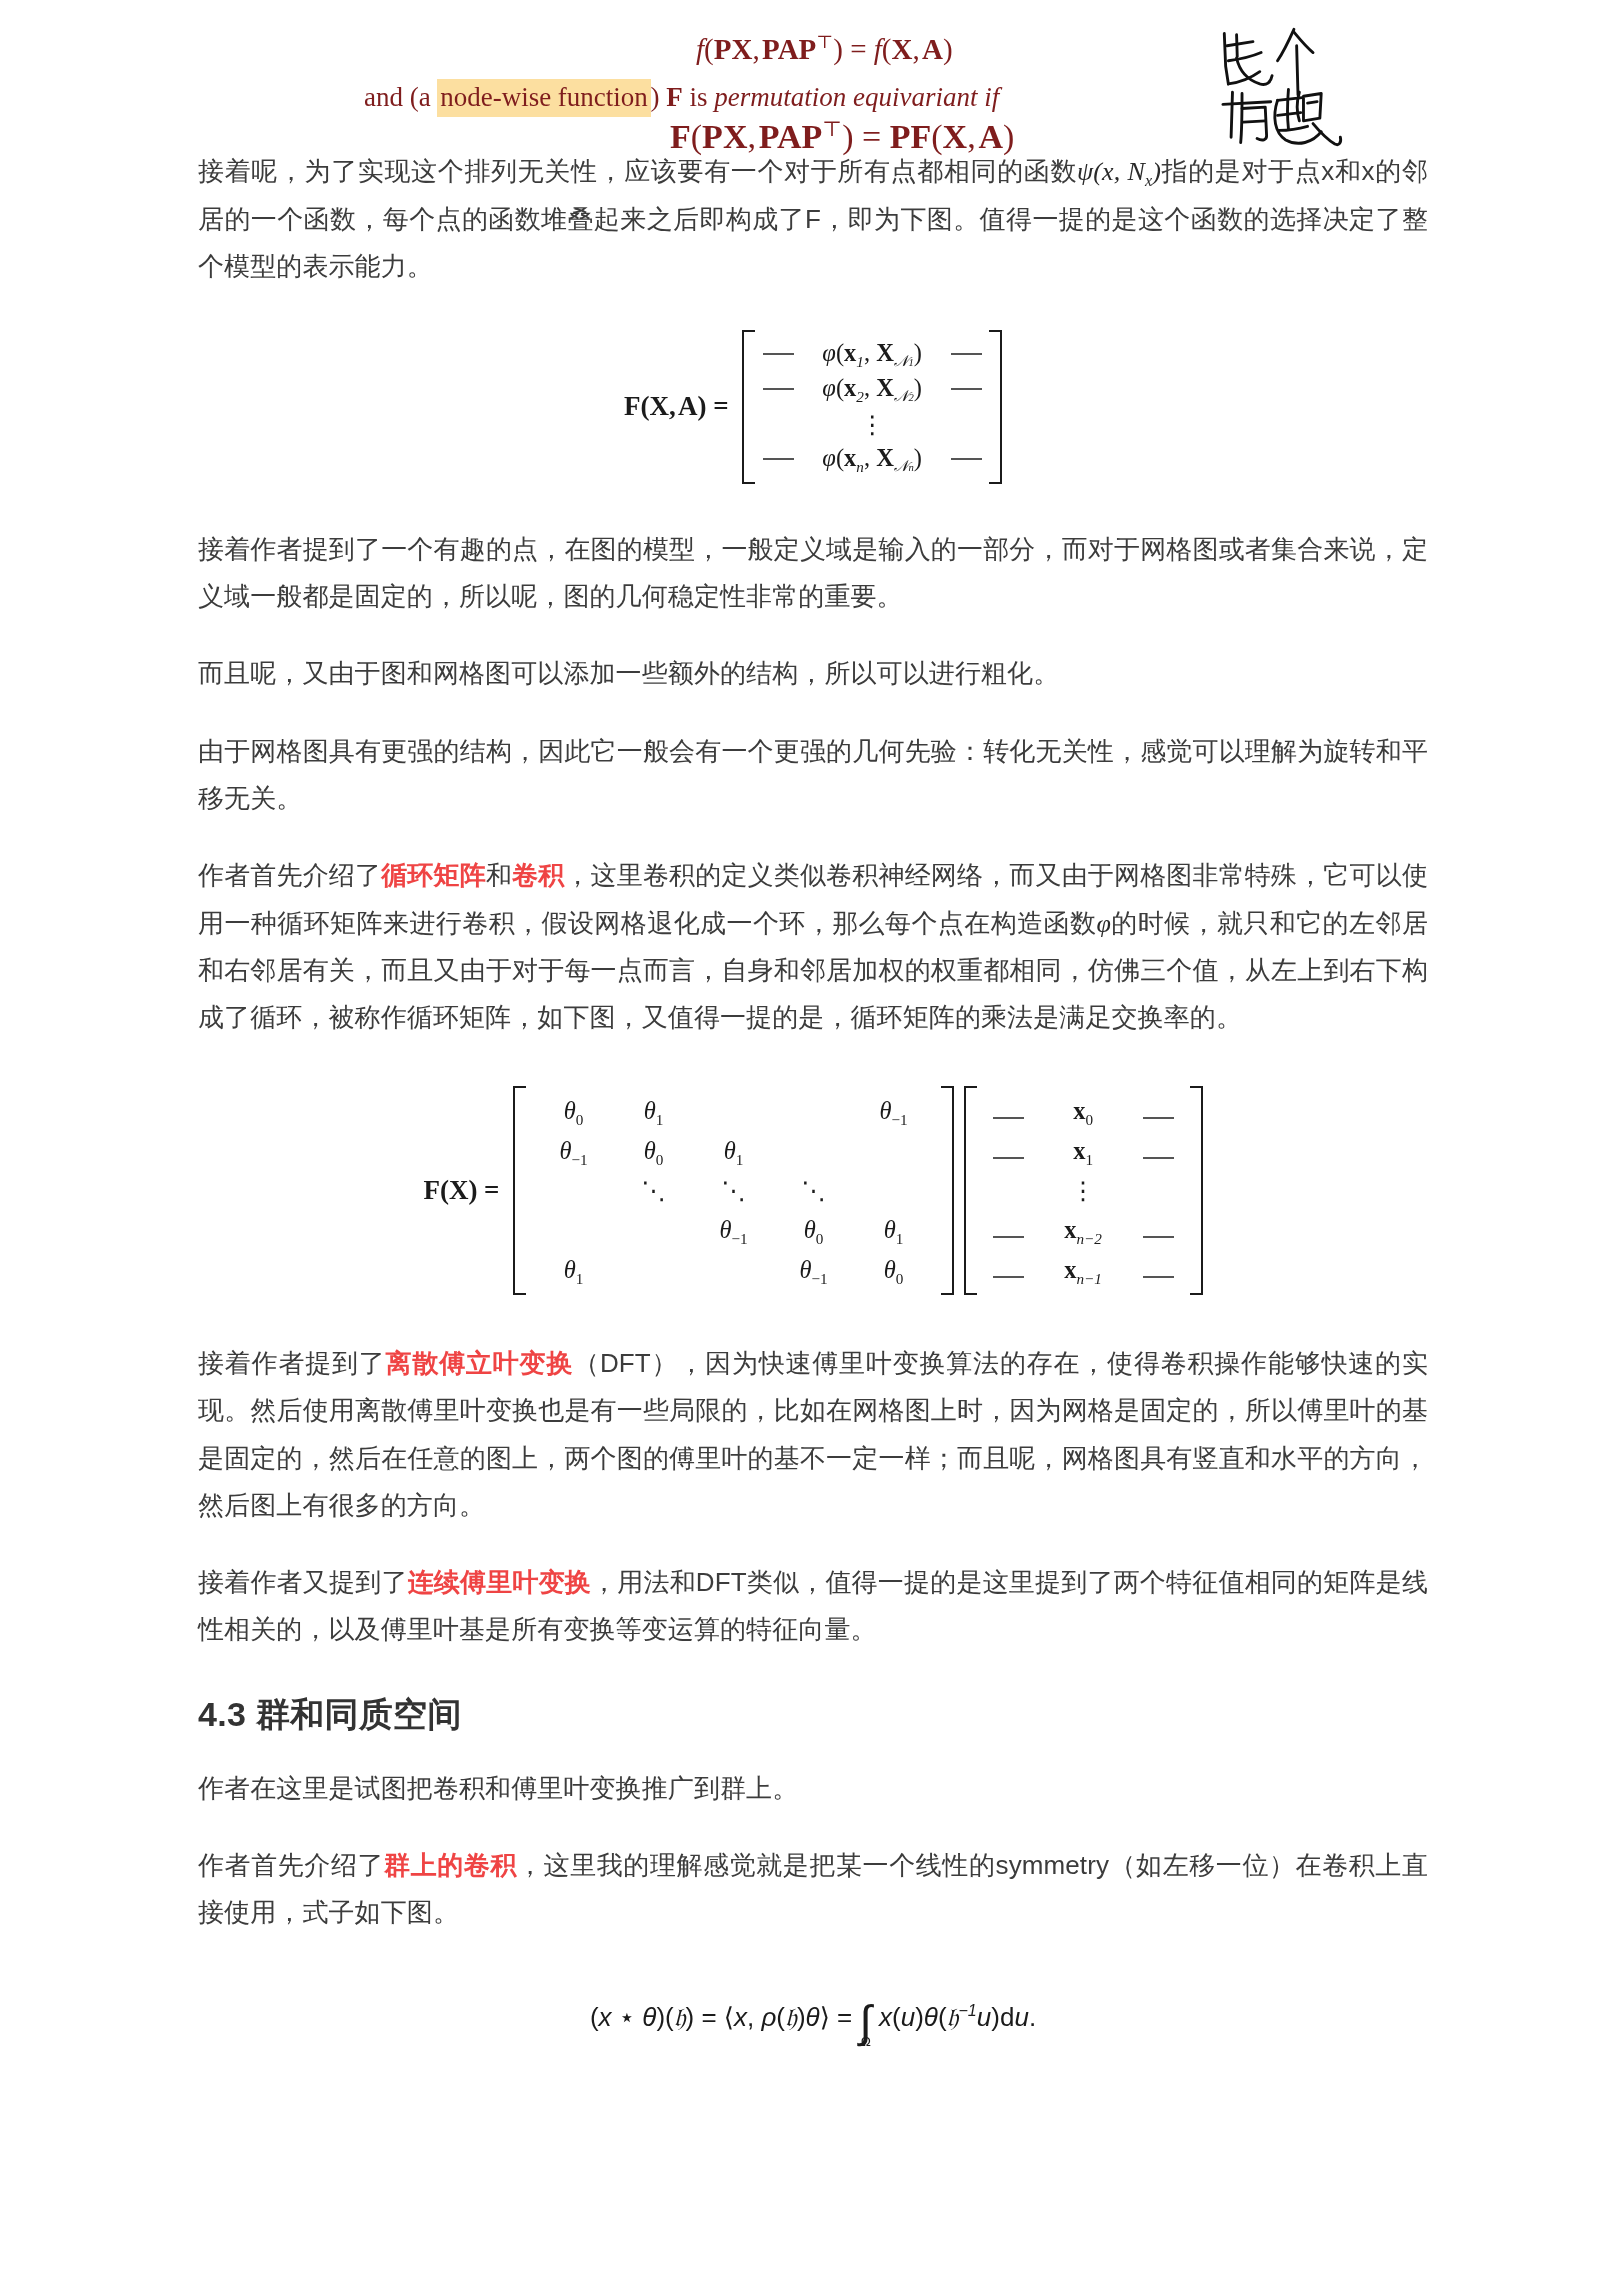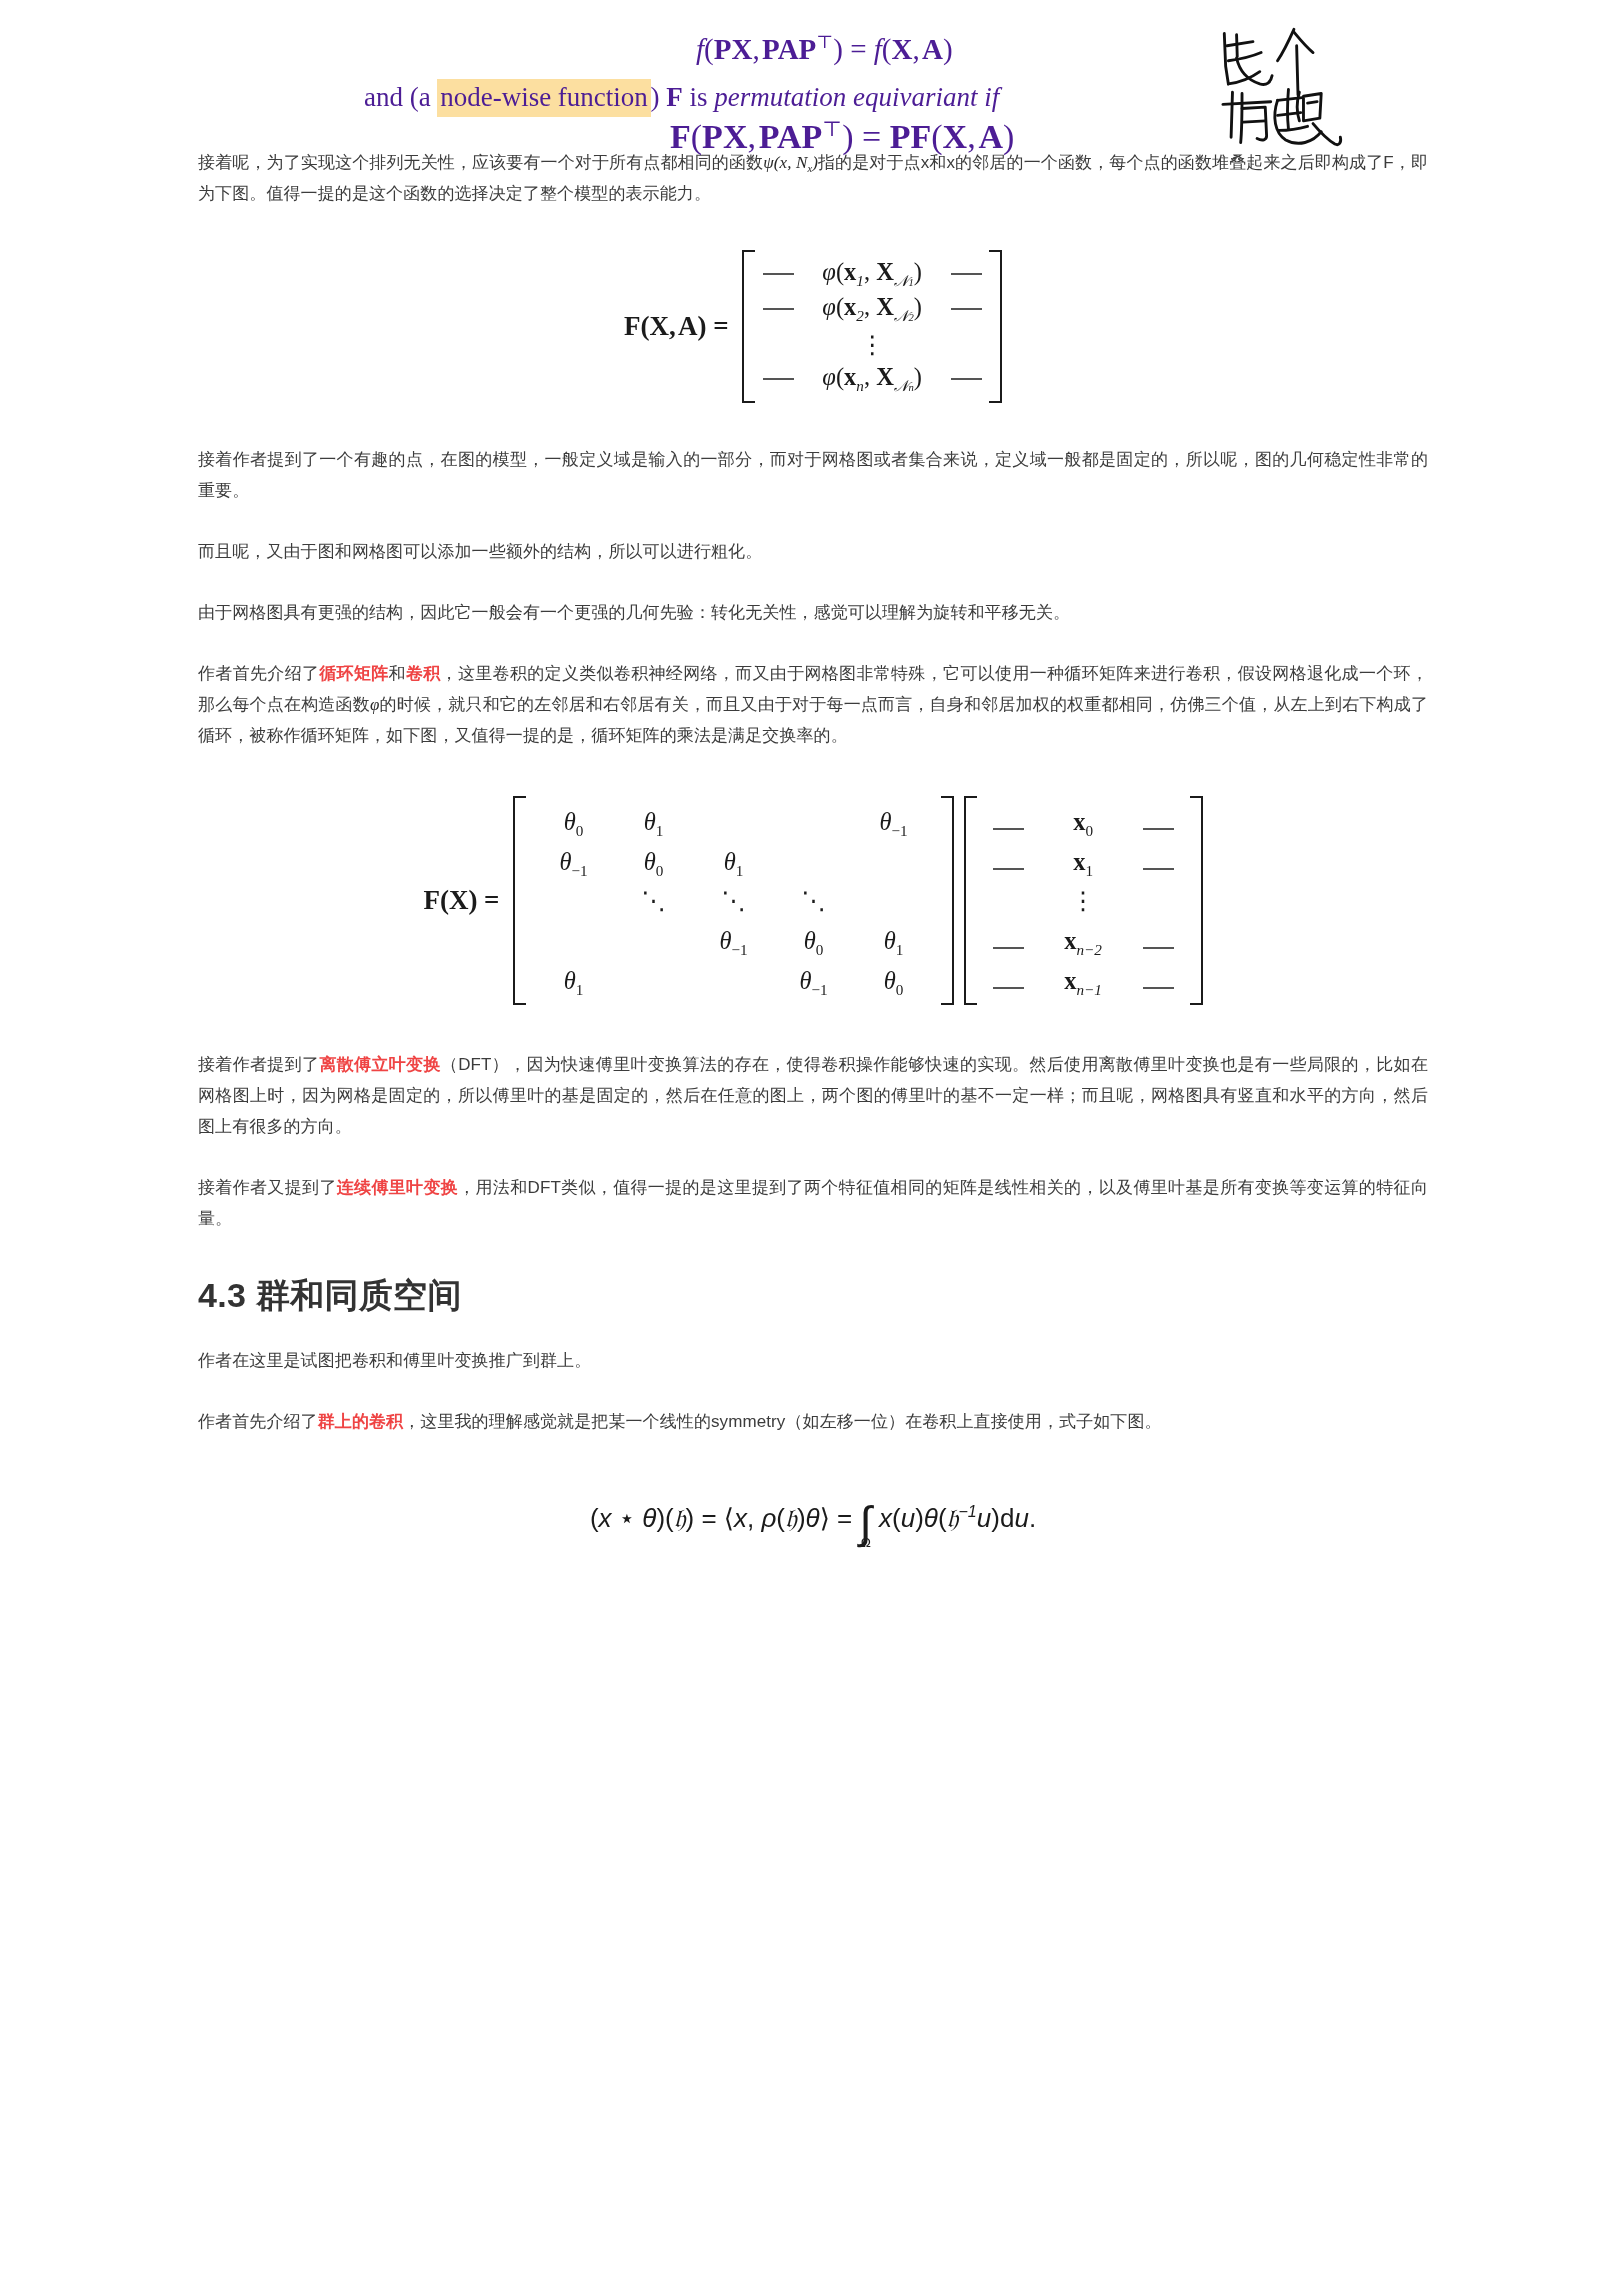--- a/index.html
+++ b/index.html
@@ -25,21 +25,21 @@
   
   .figure-top {
     position: relative;
     margin: 0 auto;
     padding-top: 31px;
     width: 1200px;
     height: 117px;
   }
   .ftex {
     font-family: "Liberation Serif", "DejaVu Serif", serif;
-    color: #4c1d95;
+    color: #7f1d1d;
     white-space: nowrap;
   }
   .feq1 {
     position: absolute;
     left: 483px;
     top: 31px;
     font-size: 29px;
   }
   .fline2 {
     position: absolute;
@@ -67,21 +67,21 @@
     position: absolute;
     left: 999px;
     top: 20.5px;
     width: 157px;
     height: 130px;
     pointer-events: none;
   }
 
   
   p.para {
-    font-size: 17px;
+    font-size: 26px;
     line-height: 1.82;
     margin: 0 0 30px 0;
     color: #3c3c3c;
     text-align: justify;
     letter-spacing: 0.1px;
   }
   .bd { font-weight: bold; color: #ef4444; }
   .tex {
     font-family: "Liberation Serif", "DejaVu Serif", serif;
     font-style: italic;

